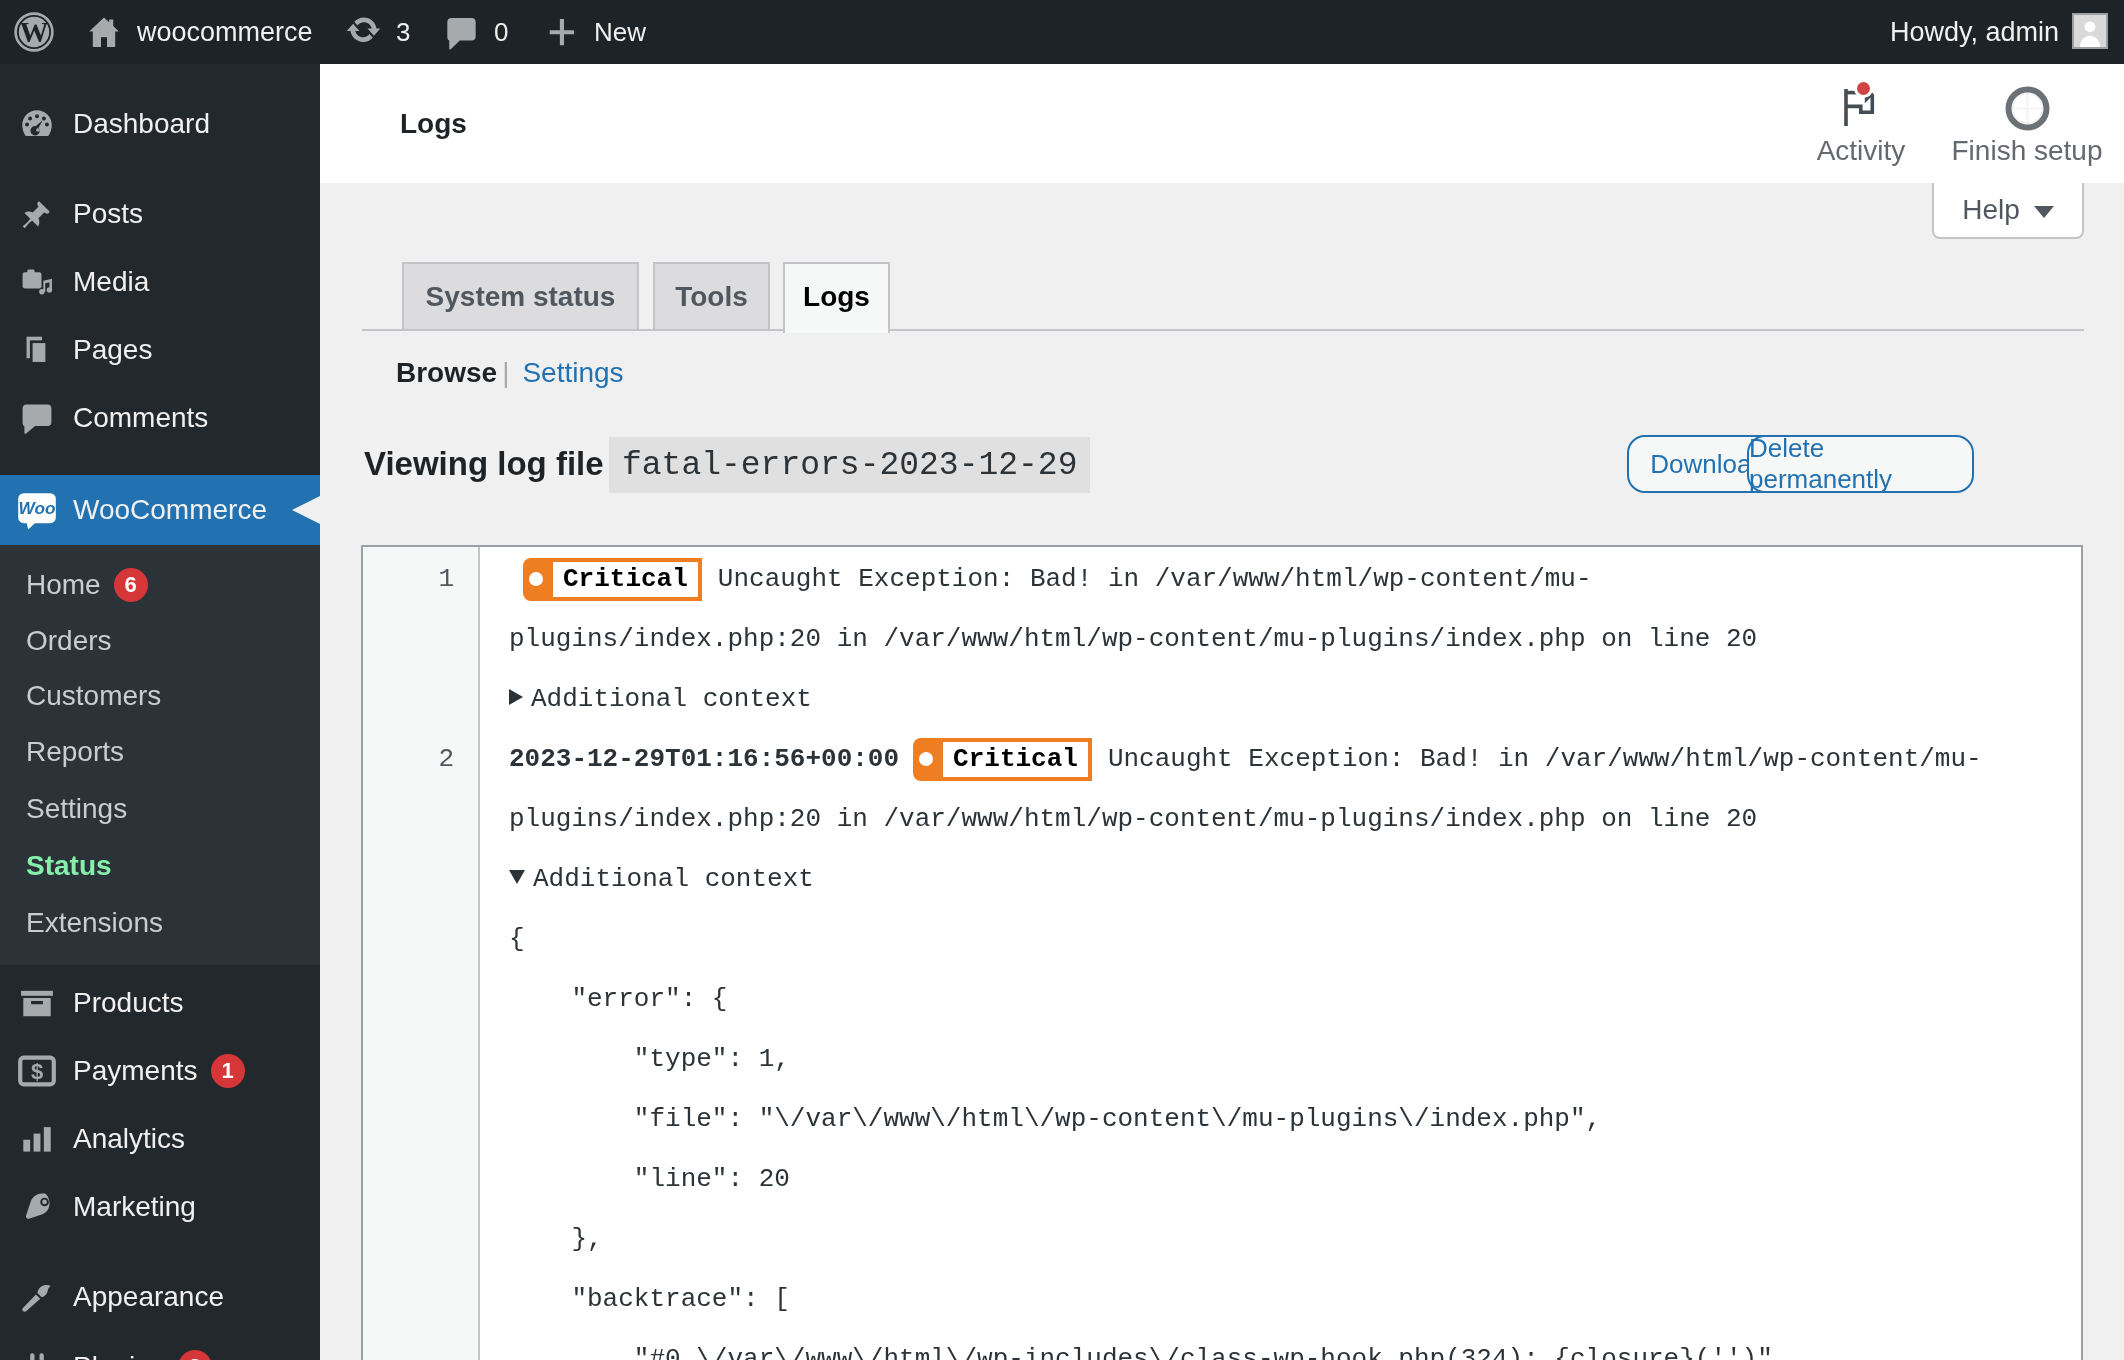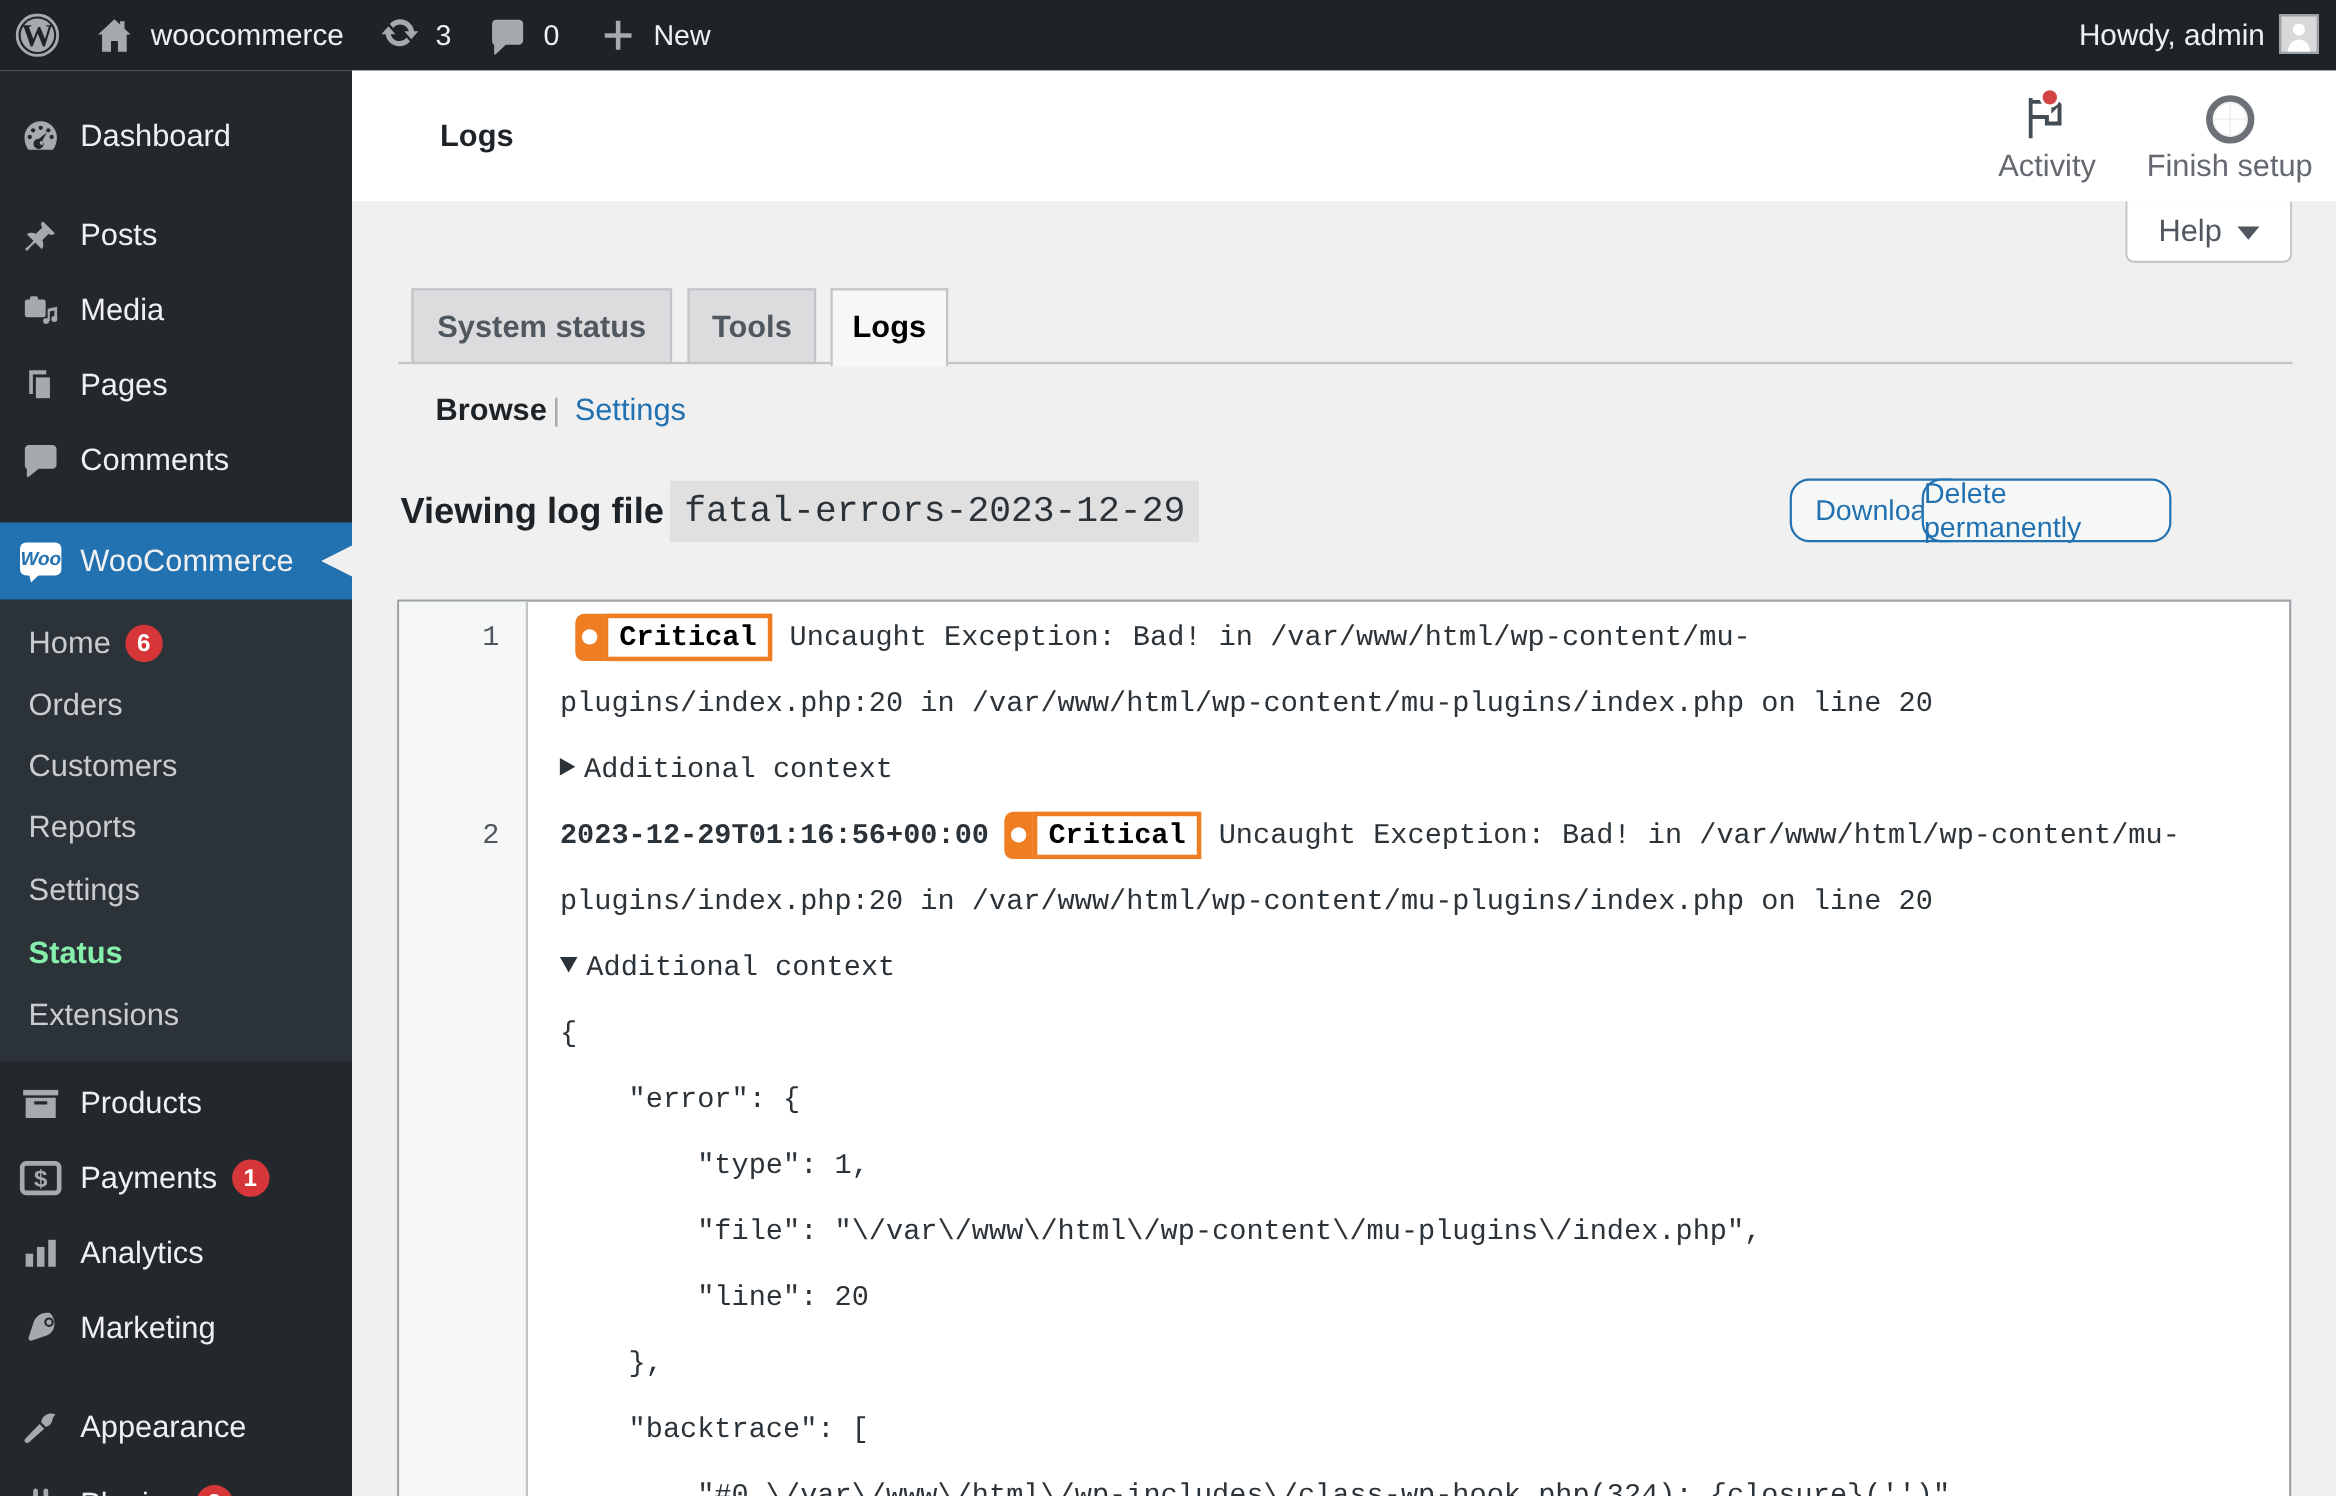--- a/index.html
+++ b/index.html
@@ -19,21 +19,21 @@
   .smi.current { color:#86efac; font-weight:700; }
   #main { position:absolute; left:320px; top:64px; width:1804px; height:1296px; }
   #wcheader { position:absolute; top:0; left:0; width:1804px; height:119px; background:#fff; }
   #wcheader h1 { position:absolute; left:80px; top:0; height:119px; display:flex; align-items:center; font-size:28px; font-weight:700; color:#1d2327; }
   .hact { position:absolute; top:0; height:119px; color:#646970; font-size:28px; text-align:center; }
   .hact .lbl { position:absolute; bottom:16px; left:50%; transform:translateX(-50%); white-space:nowrap; }
   #helptab { position:absolute; left:1612px; top:119px; width:152px; height:56px; background:#fff; border:2px solid #c3c4c7; border-top:none; border-radius:0 0 8px 8px; display:flex; align-items:center; justify-content:center; color:#50575e; font-size:28px; }
   #helptab .tri { width:0; height:0; border-left:10px solid transparent; border-right:10px solid transparent; border-top:12px solid #50575e; margin-left:14px; margin-top:4px; }
   .navtabs { position:absolute; top:198px; left:0; width:1804px; height:69px; }
   .navline { position:absolute; top:67px; left:42px; width:1722px; height:2px; background:#c3c4c7; }
-  .tab { position:absolute; top:0; height:69px; background:#dcdcde; border:2px solid #c3c4c7; color:#50575e; font-size:28px; font-weight:600; display:flex; align-items:center; justify-content:center; }
+  .tab { position:absolute; top:0; height:69px; background:#dcdcde; border:2px solid #c3c4c7; color:#50575e; font-size:28px; font-weight:600; display:flex; align-items:center; justify-content:center;margin-left:28px; }
   .tab.active { background:#f6f7f7; border-bottom:none; height:71px; color:#000; z-index:2; padding-bottom:4px; }
   .subnav { position:absolute; top:289px; left:49px; font-size:28px; height:40px; display:flex; align-items:center;margin-left:27px; }
   .subnav b { color:#1d2327; font-weight:700; }
   .subnav .sep { color:#a7aaad; margin:0 13px 0 5px; }
   .subnav a { color:#2271b1; text-decoration:none; }
   .vrow { position:absolute; top:371px; left:44px; width:1722px; height:58px; }
   .vrow h2 { position:absolute; left:0; top:50%; transform:translateY(-50%); font-size:33px; font-weight:700; color:#1d2327; }
   .vrow code { position:absolute; left:245px; top:2px; height:56px; display:flex; align-items:center; padding:0 13px; background:#e0e0e1; font-family:"Liberation Mono",monospace; font-size:33px; color:#2c3338; }
   .btn { position:absolute; top:0; height:58px; border:2px solid #2271b1; border-radius:18px; background:#f6f7f7; color:#2271b1; font-size:26px; display:flex; align-items:center; justify-content:center; }
   #logbox { position:absolute; top:481px; left:41px; width:1722px; height:817px; background:#fff; border:2px solid #9ca1a7; display:flex; }

